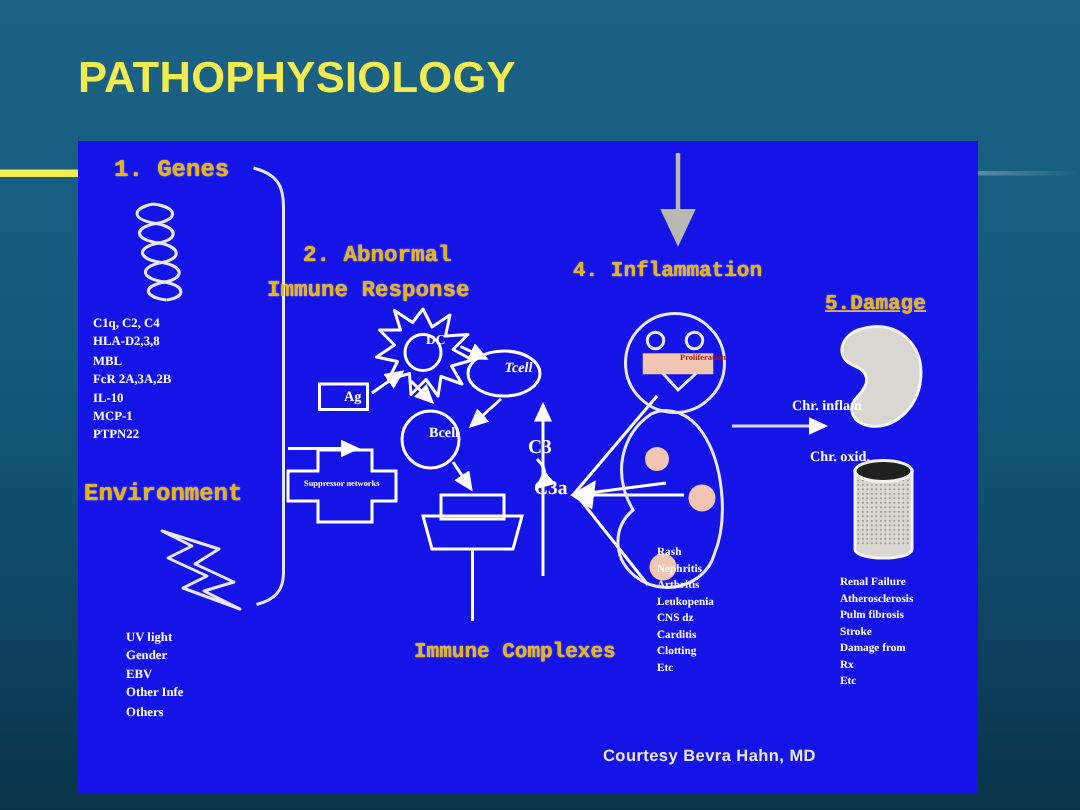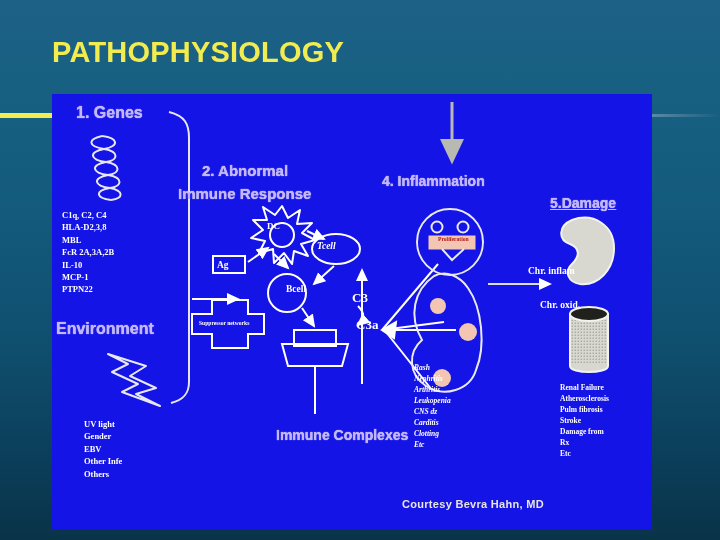--- a/index.html
+++ b/index.html
@@ -41,23 +41,23 @@
   #diagram {
     position: absolute;
     left: 52px; top: 94px;
     width: 600px; height: 435px;
     background: #1414e6;
     overflow: hidden;
   }
   #diagram * { box-sizing: border-box; }
   .hdr {
     position: absolute;
-    font-family: Liberation Sans, sans-serif;
-    font-weight: bold;
-    color: #c4b5fd;
+    font-family: Liberation Mono, monospace;
+    font-weight: bold;
+    color: #eab308;
     text-shadow: 0 0 1px #fff;
     white-space: nowrap;
   }
   .lst {
     position: absolute;
     font-family: "Liberation Serif", serif;
     font-weight: bold;
     color: #ffffff;
     font-size: 8.5px;
     line-height: 12.4px;
@@ -78,21 +78,21 @@
   #h-env        { left: 4px;   top: 226px; font-size: 16px; }
   #h-abn-1      { left: 150px; top: 68px;  font-size: 15px; }
   #h-abn-2      { left: 126px; top: 91px;  font-size: 15px; }
   #h-inflam     { left: 330px; top: 79px;  font-size: 14px; }
   #h-damage     { left: 498px; top: 101px; font-size: 14px; text-decoration: underline; }
   #h-auto-1     { left: 234px; top: 310px; font-size: 14px; }
   #h-auto-2     { left: 224px; top: 333px; font-size: 14px; }
 
   #genes-list   { left: 10px;  top: 115px; }
   #env-list     { left: 32px;  top: 324px; }
-  #clin-list    { left: 362px; top: 268px; font-style: italic; }
+  #clin-list    { left: 386px; top: 268px; }
   #damage-list  { left: 508px; top: 288px; }
 
   .cplabel {
     position: absolute;
     font-family: "Liberation Serif", serif;
     font-weight: bold;
     color: #ffffff;
     font-size: 13px;
     white-space: nowrap;
   }
@@ -122,21 +122,21 @@
     white-space: nowrap;
   }
 
   
   .node {
     position: absolute;
     font-family: "Liberation Serif", serif;
     font-weight: bold;
     color: #ffffff;
     white-space: nowrap;
-    text-align: left;
+    text-align: right;
   }
   #n-dc    { left: 215px; top: 127px; font-size: 9px;  width: 30px; }
   #n-tcell { left: 265px; top: 147px; font-size: 9.5px; width: 38px; font-style: italic; }
   #n-bcell { left: 216px; top: 190px; font-size: 9.5px; width: 38px; padding-left: 18px; }
   #n-ag    { left: 165px; top: 166px; font-size: 9.5px; width: 24px; }
   #n-supp  { left: 147px; top: 226px; font-size: 5.6px; width: 54px; line-height: 7.5px; }
   #n-prolif{ left: 386px; top: 142px; font-size: 5.6px; width: 46px; color:#b01818; }
 
   svg.layer {
     position: absolute;

